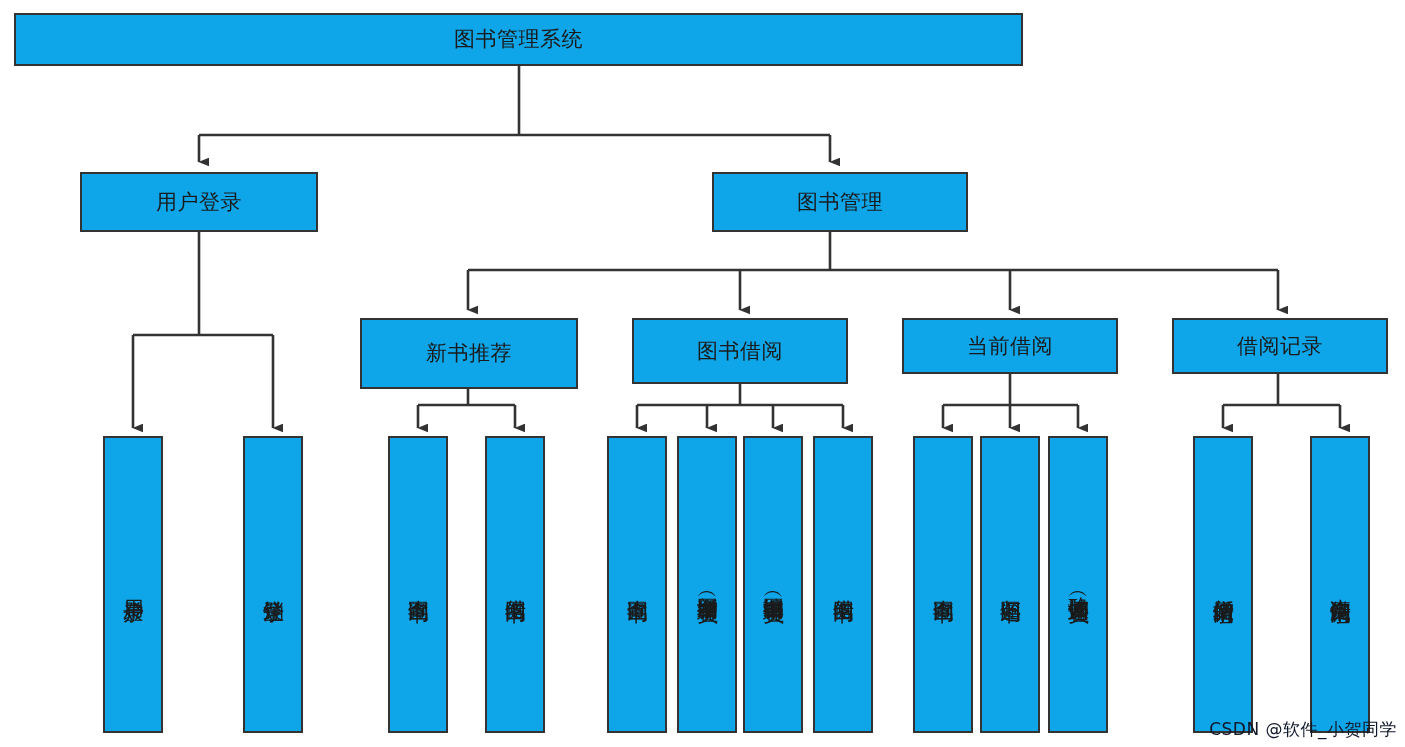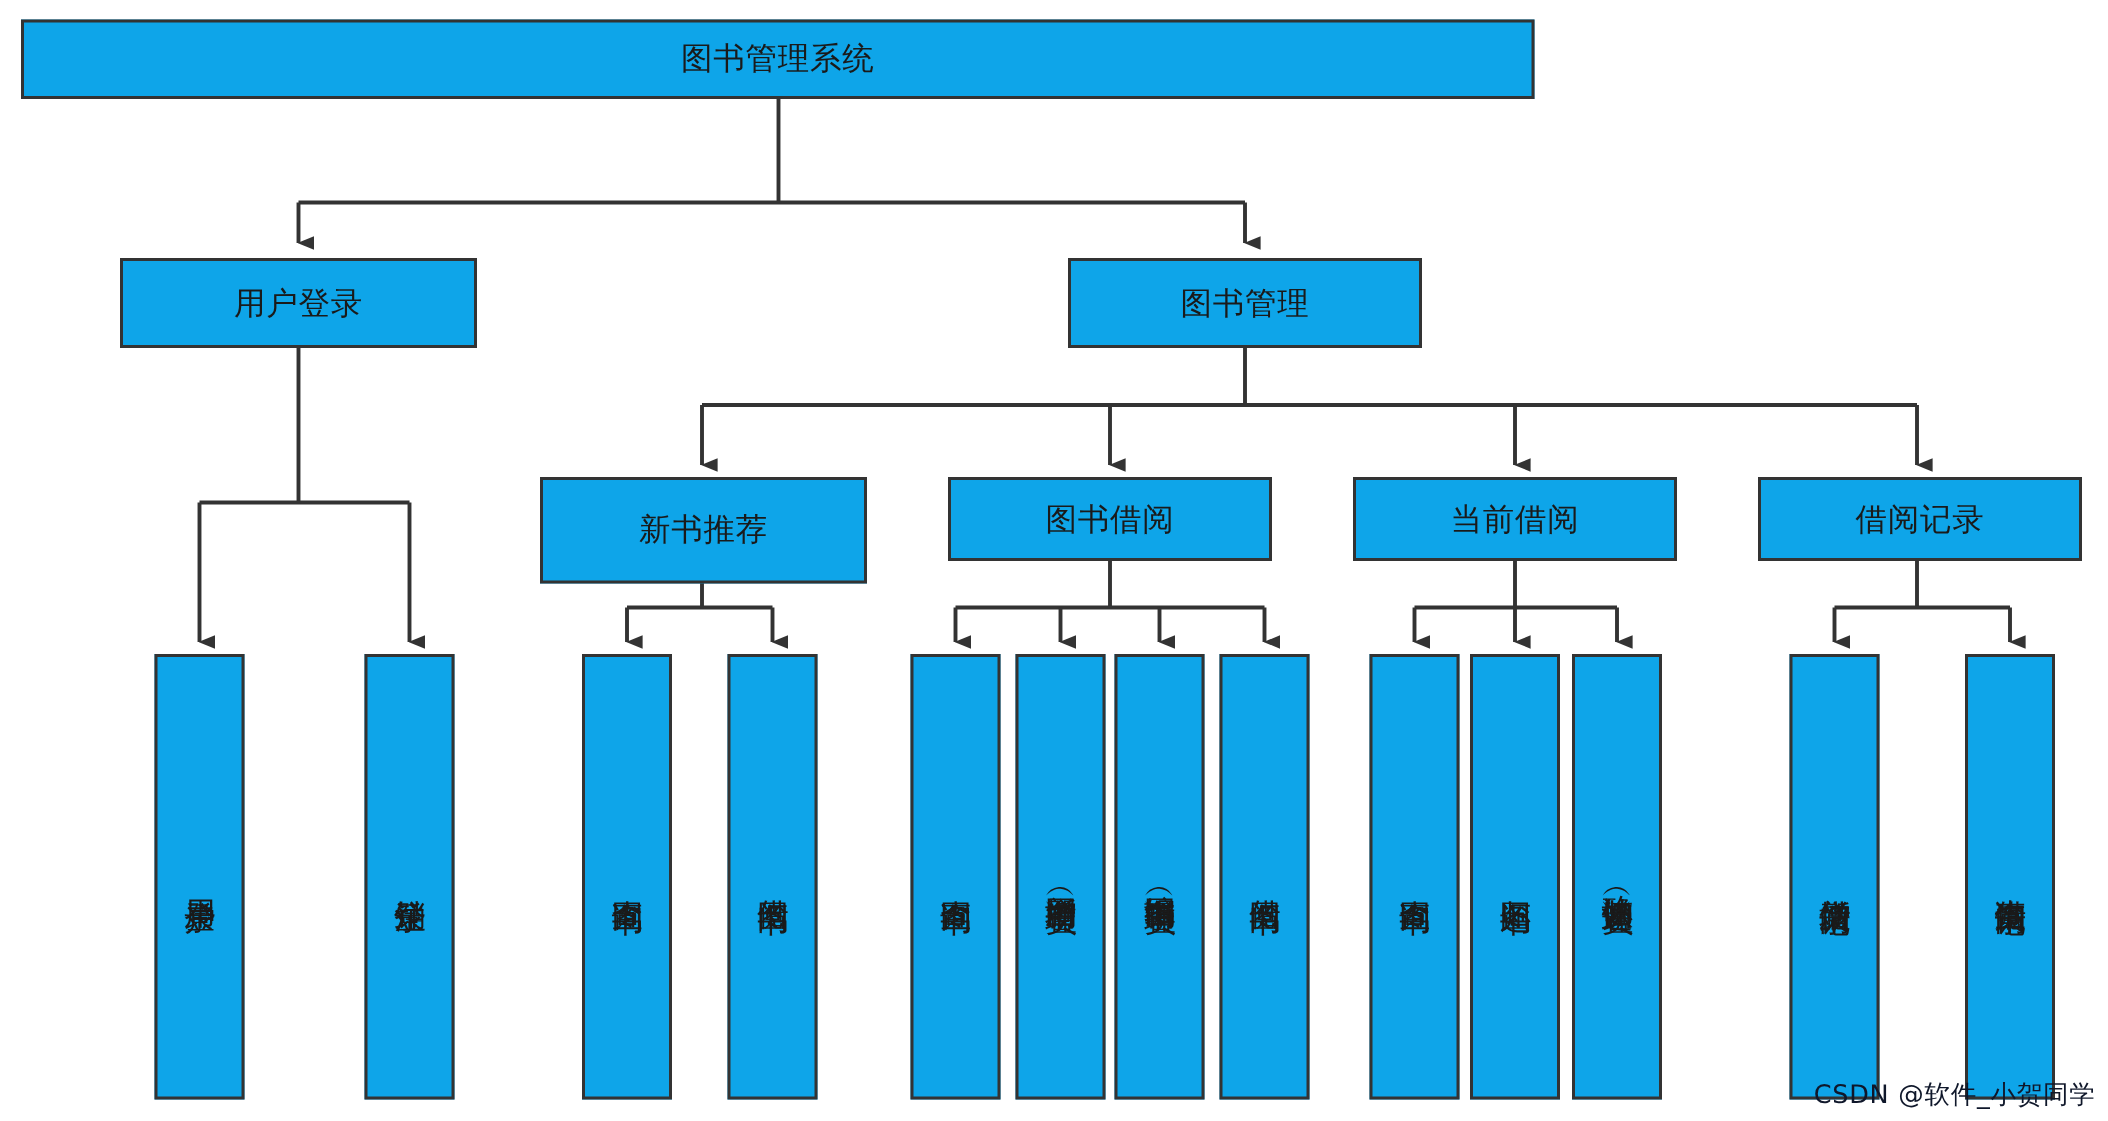--- a/index.html
+++ b/index.html
@@ -124,29 +124,29 @@
   </svg>
 
   <div class="node node-h" style="left:14px; top:13px; width:1009px; height:53px;">
     <span>图书管理系统</span>
   </div>
 
   <div class="node node-h" style="left:80px; top:172px; width:238px; height:60px;">
     <span>用户登录</span>
   </div>
 
-  <div class="node node-h" style="left:712px; top:172px; width:236px; height:60px;">
+  <div class="node node-h" style="left:712px; top:172px; width:256px; height:60px;">
     <span>图书管理</span>
   </div>
 
   <div class="node node-h" style="left:360px; top:318px; width:218px; height:71px;">
     <span>新书推荐</span>
   </div>
 
-  <div class="node node-h" style="left:632px; top:318px; width:216px; height:56px;">
+  <div class="node node-h" style="left:632px; top:318px; width:216px; height:66px;">
     <span>图书借阅</span>
   </div>
 
   <div class="node node-h" style="left:902px; top:318px; width:216px; height:56px;">
     <span>当前借阅</span>
   </div>
 
   <div class="node node-h" style="left:1172px; top:318px; width:216px; height:56px;">
     <span>借阅记录</span>
   </div>

